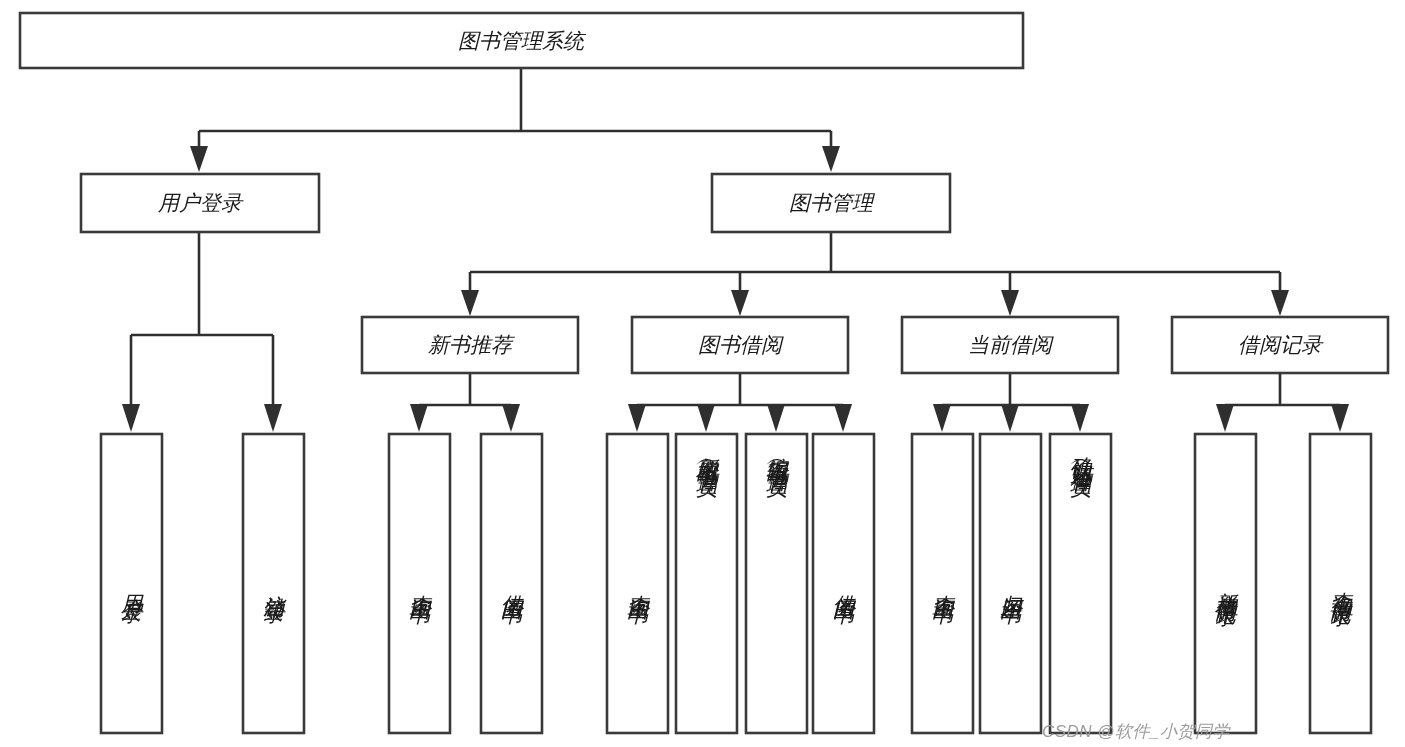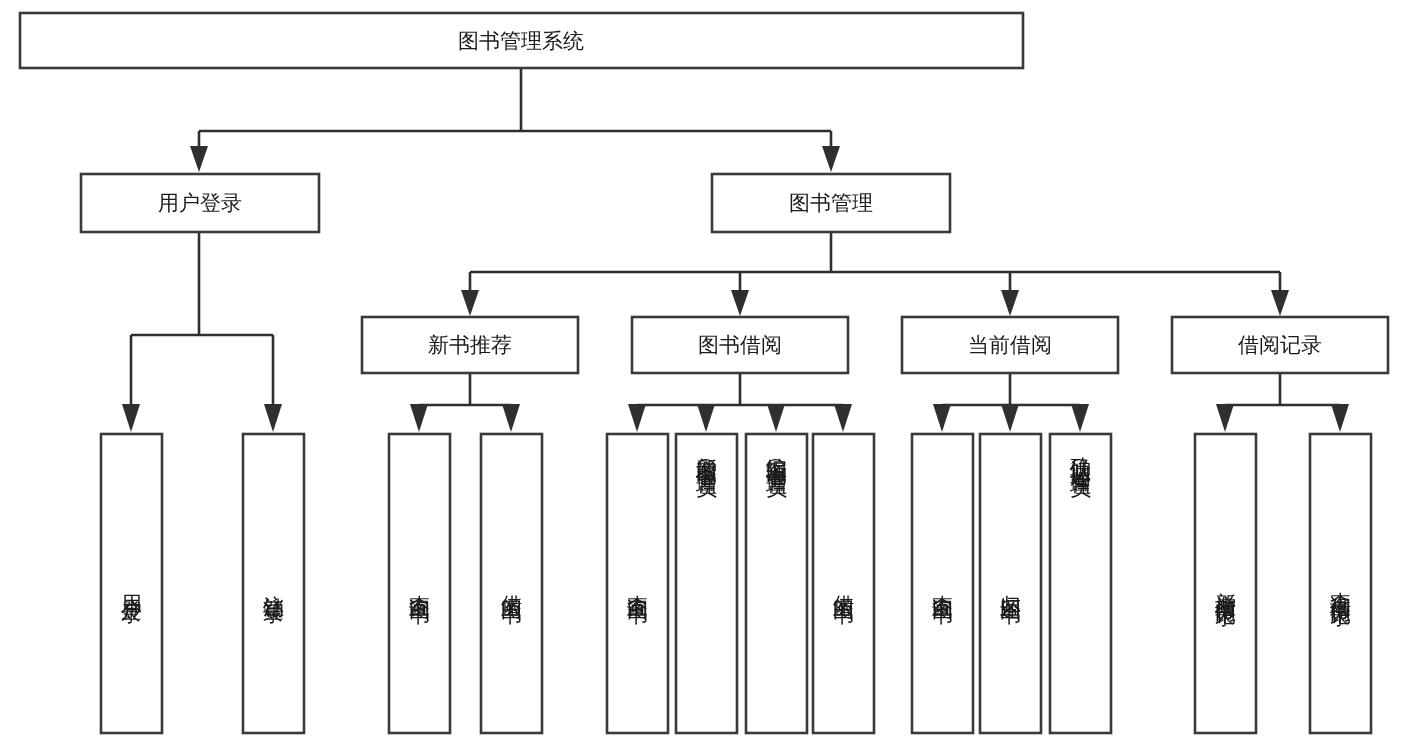--- a/index.html
+++ b/index.html
@@ -11,20 +11,21 @@
     width: 1405px;
     height: 747px;
     font-family: "Liberation Sans", "DejaVu Sans", sans-serif;
     overflow: hidden;
   }
   #diagram-root {
     position: relative;
     width: 1238px;
     height: 747px;
     background: #ffffff;
+    font-style: italic;
   }
   svg#diagram-svg {
     position: absolute;
     left: 0;
     top: 0;
     width: 1405px;
     height: 747px;
   }
   .node-box {
     fill: #ffffff;
@@ -208,13 +209,14 @@
   <div class="node-label-v top-aligned" style="left:746px; top:434px; width:61px; height:299px;">编辑图书（管理员）</div>
   <div class="node-label-v" style="left:813px; top:434px; width:61px; height:299px;">借阅图书</div>
 
   <div class="node-label-v" style="left:912px; top:434px; width:61px; height:299px;">查询图书</div>
   <div class="node-label-v" style="left:980px; top:434px; width:61px; height:299px;">归还图书</div>
   <div class="node-label-v top-aligned" style="left:1050px; top:434px; width:61px; height:299px;">确认归还（管理员）</div>
 
   <div class="node-label-v" style="left:1195px; top:434px; width:61px; height:299px;">新增借阅记录</div>
   <div class="node-label-v" style="left:1310px; top:434px; width:61px; height:299px;">查询借阅记录</div>
 
+  <div class="watermark">CSDN @软件_小贺同学</div>
 </div>
 
 </body></html>

